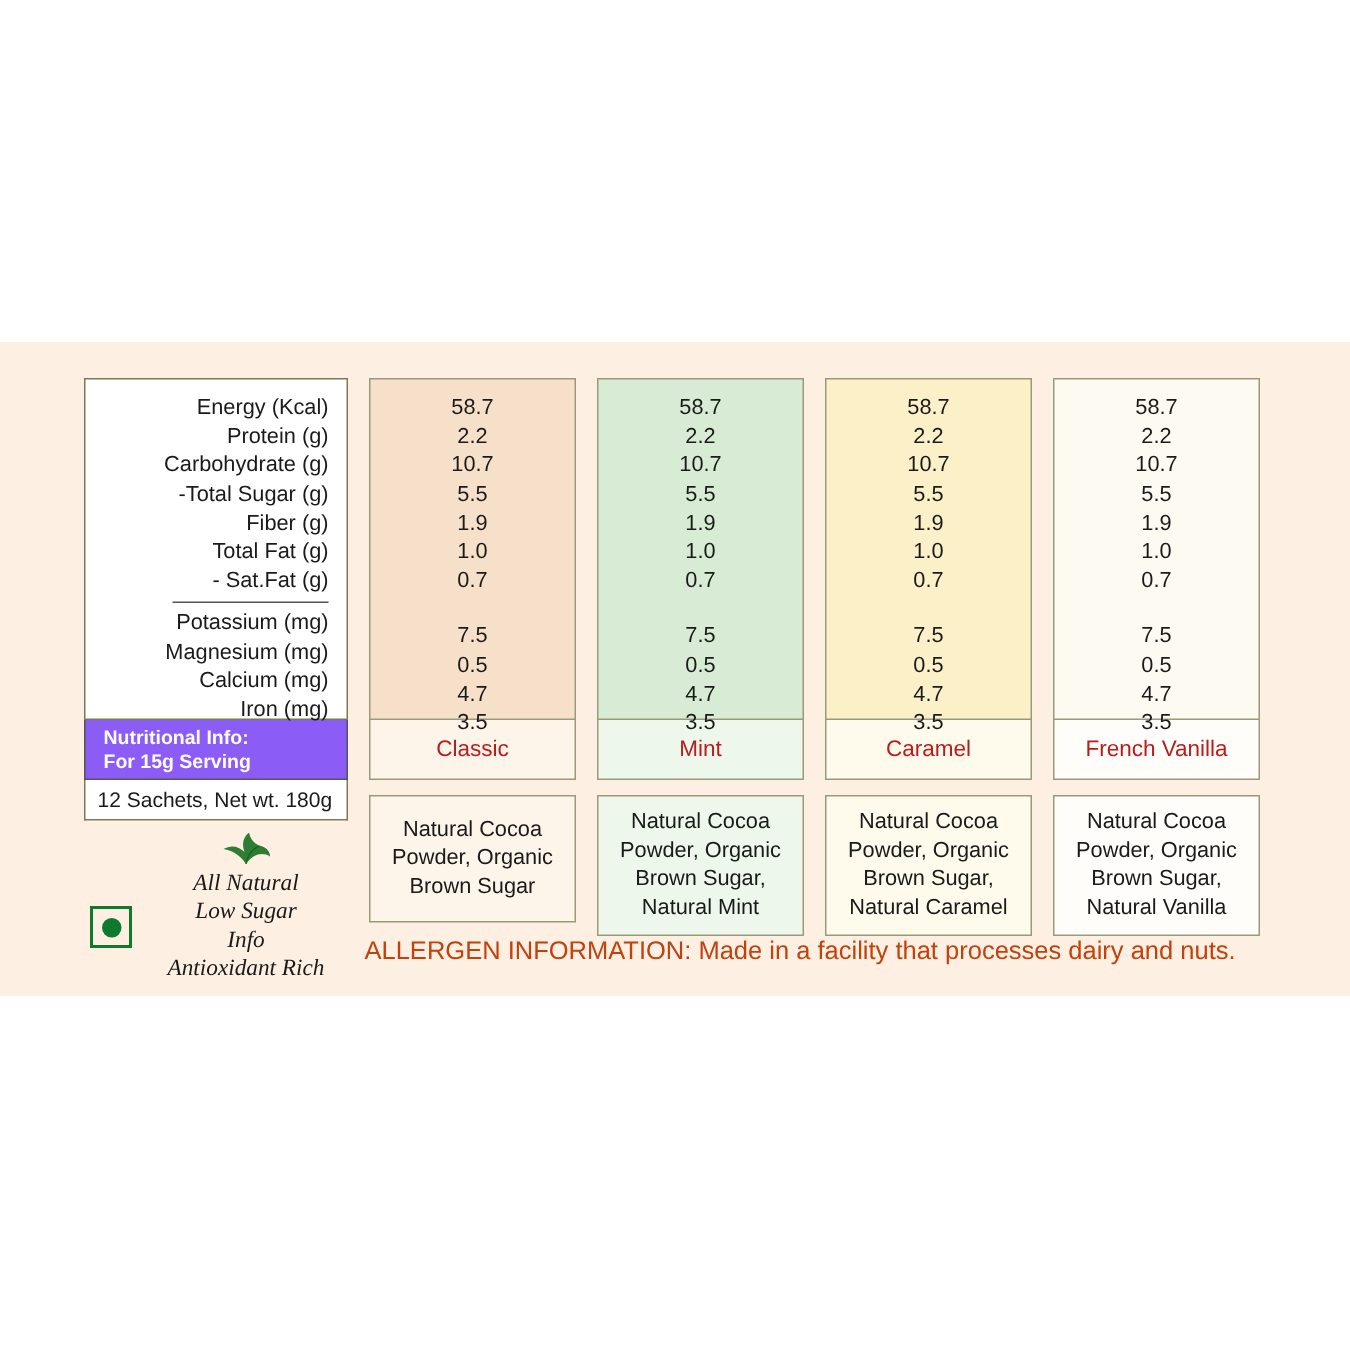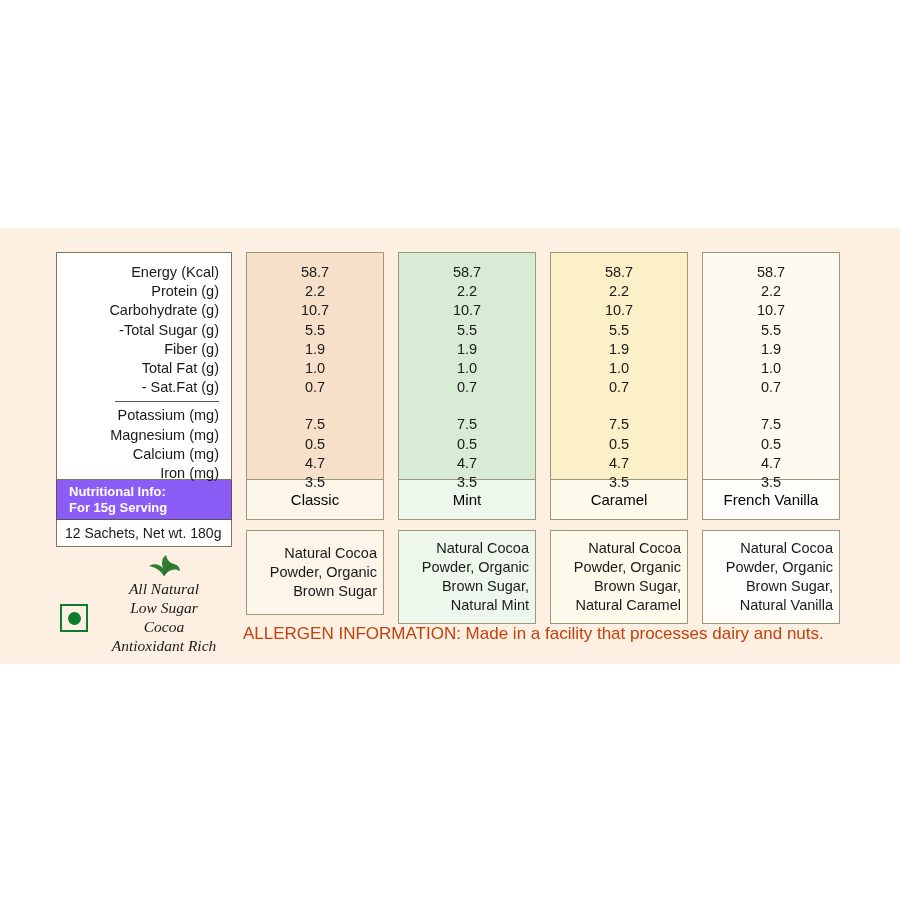--- a/index.html
+++ b/index.html
@@ -150,32 +150,32 @@
   }
   .vname {
     border: 1px solid #9a9a7a;
     border-top: none;
     box-sizing: border-box;
     height: 40px;
     display: flex;
     align-items: center;
     justify-content: center;
     font-size: 15px;
-    color: #000000;
+    color: #b91c1c;
   }
   .ving {
     border: 1px solid #9a9a7a;
     box-sizing: border-box;
     min-height: 85px;
     margin-top: 10px;
     padding: 8px 6px;
     display: flex;
     align-items: center;
     justify-content: center;
-    text-align: right;
+    text-align: center;
     font-size: 14.5px;
     line-height: 19px;
     color: #1a1a1a;
   }
   .allergen {
     position: absolute;
     left: 243px;
     top: 624px;
     font-size: 17px;
     color: #c2410c;
@@ -217,21 +217,21 @@
         </div>
         <div class="claims-text">
           <span class="leaf">
             <svg width="34" height="22" viewBox="0 0 34 22">
               <path d="M17 21 C13 15 8 12 2 11 C7 8 12 9 16 13 C14 8 15 3 19 0 C20 5 23 8 27 9 C31 10 33 13 33 16 C28 13 22 14 17 21 Z" fill="#2e7d32"></path>
               <path d="M17 21 C18 15 21 11 26 9" stroke="#1b5e20" stroke-width="0.8" fill="none"></path>
             </svg>
           </span>
           <div>All Natural</div>
           <div>Low Sugar</div>
-          <div>Cocoa</div>
+          <div>Info</div>
           <div>Antioxidant Rich</div>
         </div>
       </div>
     </div>
 
     <div class="variants">
 
       <div class="variant">
         <div class="vals" style="background:#f7e0c9">
           <div class="v">58.7</div>

